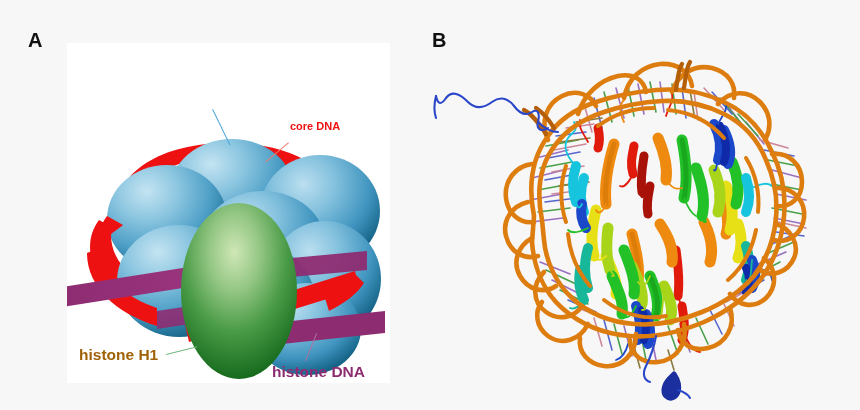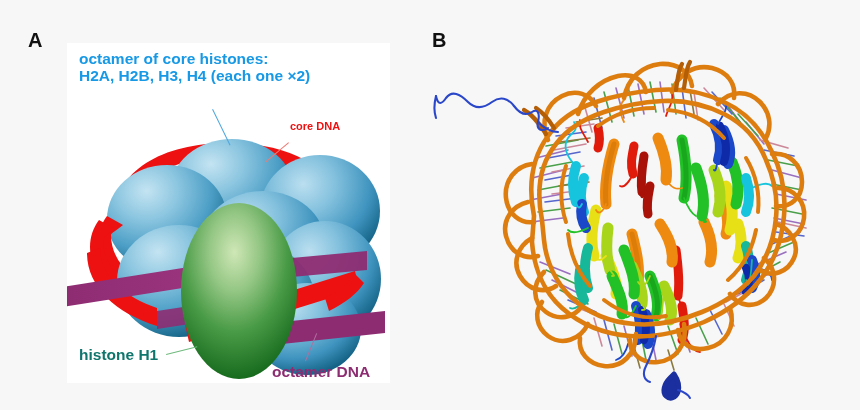--- a/index.html
+++ b/index.html
@@ -43,21 +43,21 @@
     color:#1799e6;
   }
   #label-core-dna{
     left:223px;top:77px;
     font-size:11px;
     color:#ee1111;
   }
   #label-histone-h1{
     left:12px;top:303px;
     font-size:15.5px;
-    color:#0f766e;
+    color:#a16207;
   }
   #label-linker-dna{
     left:205px;top:320px;
     font-size:15.5px;
     color:#8e2c72;
   }
 
   .lead{position:absolute;transform-origin:0 0;}
 
   #lead-octamer{
@@ -184,27 +184,23 @@
       <path d="M90,268 L196,252 L196,270 L90,286 Z" fill="#8e2c72" opacity="0.9"></path>
 
       <ellipse cx="172" cy="248" rx="58" ry="88" fill="url(#h1Grad)"></ellipse>
     </svg>
 
     <div class="lead" id="lead-octamer"></div>
     <div class="lead" id="lead-core-dna"></div>
     <div class="lead" id="lead-h1"></div>
     <div class="lead" id="lead-linker"></div>
 
-    <div class="a-text" id="label-octamer">
-      <div>octamer of core histones:</div>
-      <div>H2A, H2B, H3, H4 (each one ×2)</div>
-    </div>
     <div class="a-text" id="label-core-dna">core DNA</div>
     <div class="a-text" id="label-histone-h1">histone H1</div>
-    <div class="a-text" id="label-linker-dna">octamer DNA</div>
+    <div class="a-text" id="label-linker-dna">histone DNA</div>
   </div>
 
   <div class="panel-letter" id="letter-b">B</div>
 
   <div id="panel-b">
     <svg id="nucleosome-structure" viewBox="0 0 432 392">
       <defs>
         <linearGradient id="dnaG" x1="0" y1="0" x2="0" y2="1">
           <stop offset="0%" stop-color="#f09a26"></stop>
           <stop offset="100%" stop-color="#c96c06"></stop>

